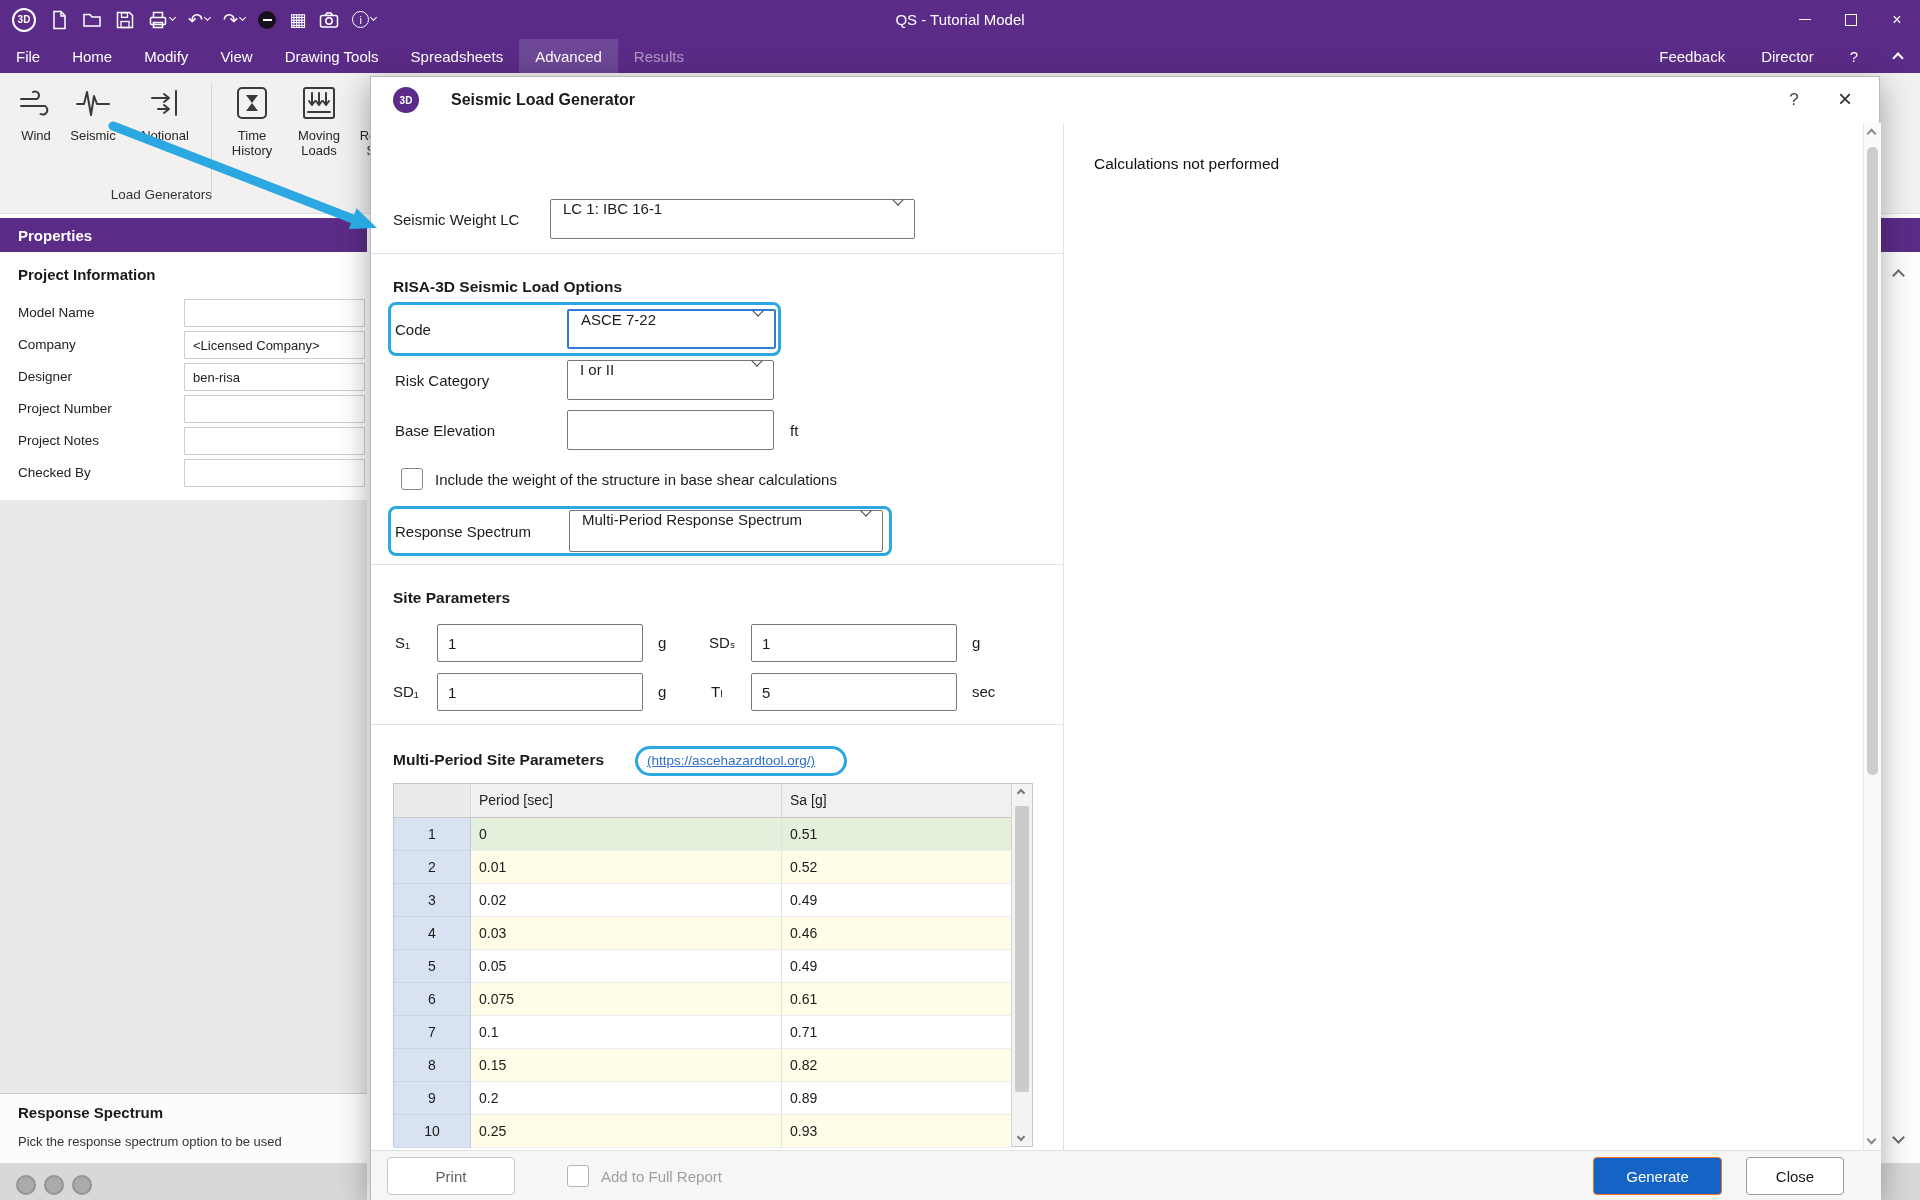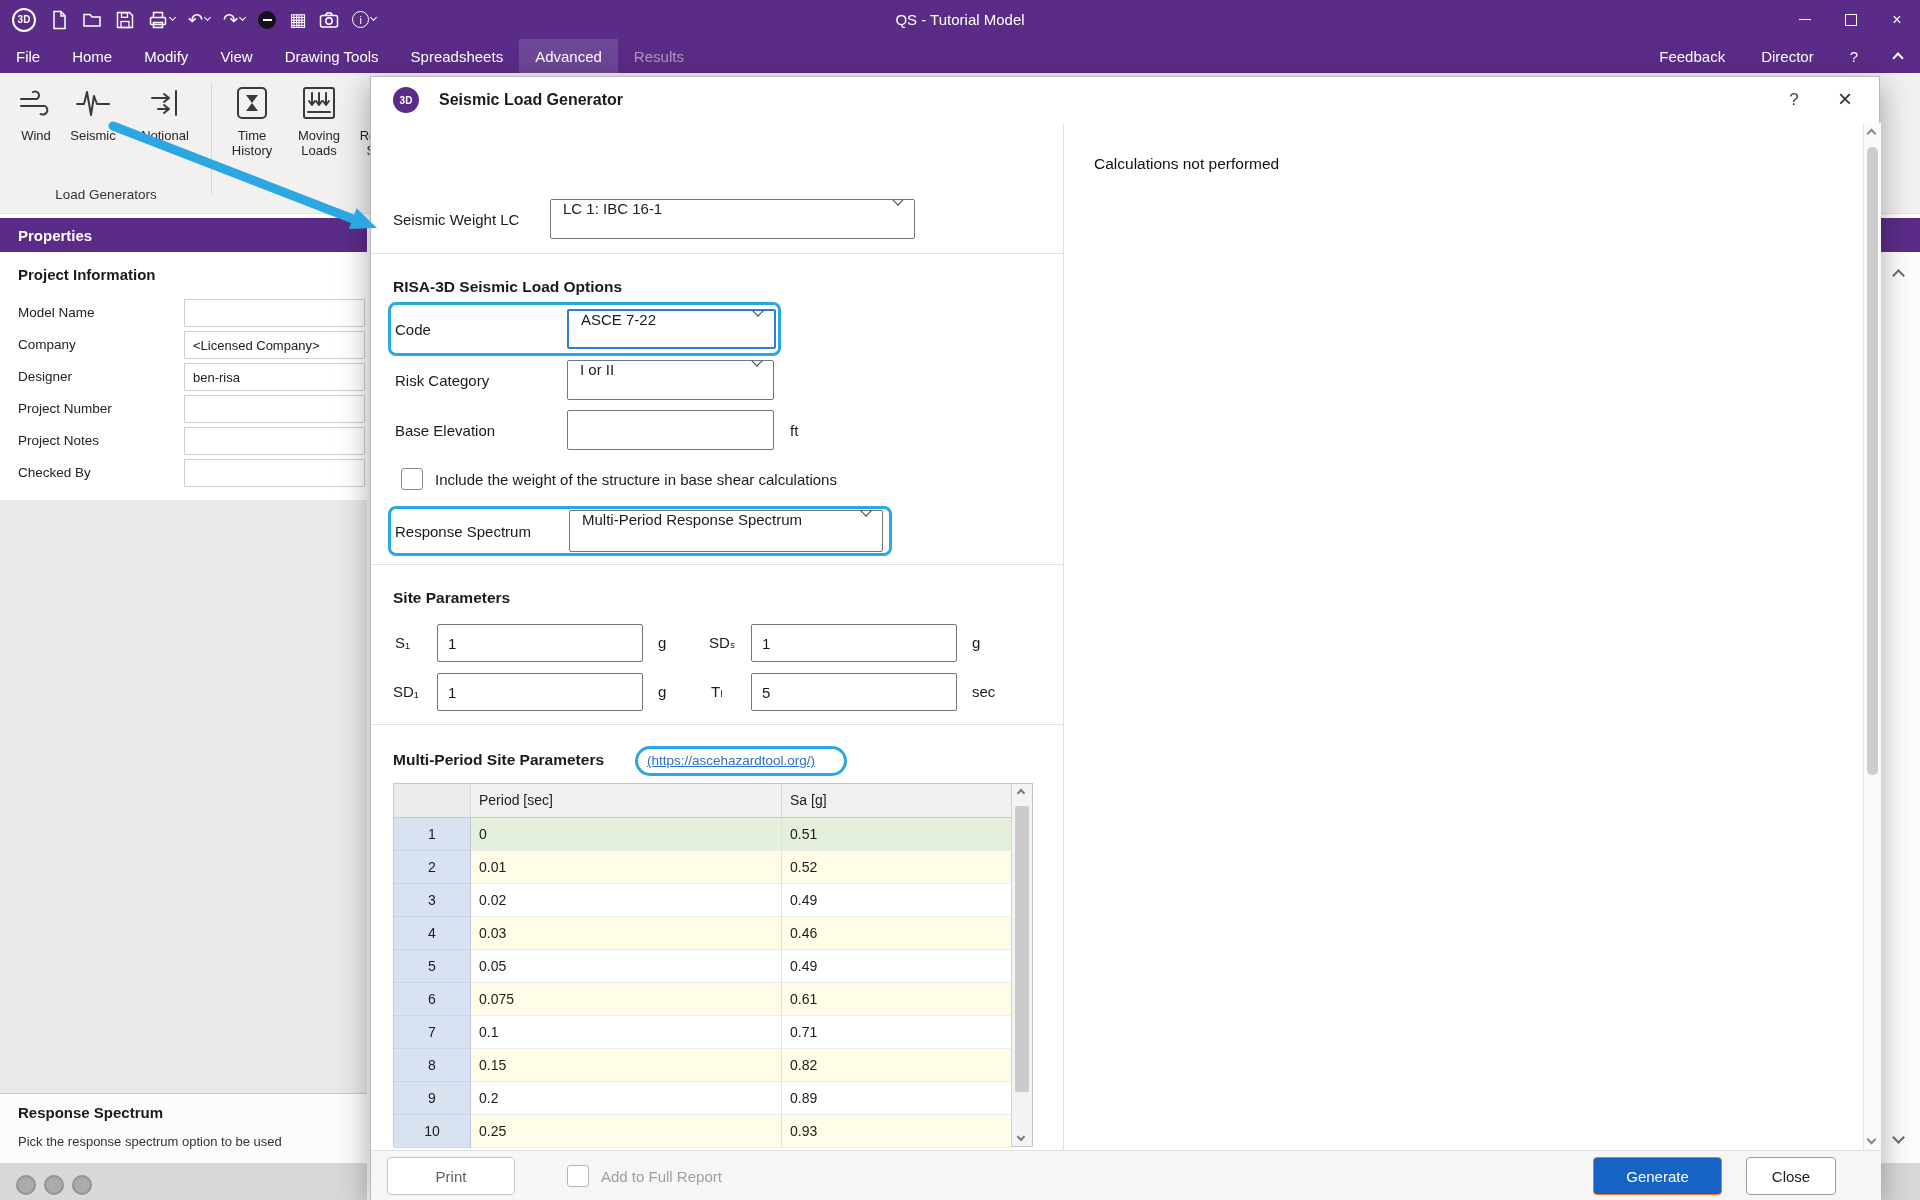--- a/index.html
+++ b/index.html
@@ -31,21 +31,21 @@
   .tab.disabled{color:rgba(255,255,255,.5)}
   .menu-right{margin-left:auto;display:flex;align-items:center;gap:36px;padding-right:18px}
   .menu-right .chev{transform:rotate(-135deg);margin-top:4px}
 
   
   .ribbon{position:absolute;left:0;top:73px;width:1920px;height:141px;background:#F2F1F0;border-bottom:1px solid #E2E0DE;z-index:1}
   .rib-item{position:absolute;top:8px;text-align:center;color:#262626}
   .rib-ic{height:44px;display:flex;align-items:center;justify-content:center}
   .rib-lab{font-size:13px;line-height:15px;margin-top:3px}
   .rib-sep{position:absolute;left:211px;top:10px;height:112px;border-left:1px solid #D8D6D4}
-  .rib-group{position:absolute;left:0;top:114px;width:212px;text-align:center;font-size:13.5px;color:#333}
+  .rib-group{position:absolute;left:0;top:114px;width:212px;text-align:right;font-size:13.5px;color:#333}
 
   
   .props-bar{position:absolute;left:0;top:218px;width:367px;height:34px;background:#5B2C87;color:#fff;display:flex;align-items:center;padding-left:18px;font-size:15px;font-weight:600;z-index:2}
   .left-panel{position:absolute;left:0;top:252px;width:367px;height:248px;background:#fff;z-index:1}
   .sect-title{position:absolute;left:18px;top:14px;font-size:15px;font-weight:bold;color:#1b1b1b}
   .pfield{position:absolute;left:0;width:367px;height:28px}
   .pfield label{position:absolute;left:18px;top:6px;font-size:13.5px;color:#222}
   .pfield input{position:absolute;left:184px;top:0;width:181px;height:28px;border:1px solid #CFCFCF;background:#fff;font-size:13px;padding:0 8px;font-family:inherit;color:#222}
   .left-gray{position:absolute;left:0;top:500px;width:367px;height:593px;background:#EAE9E9;z-index:1}
   .left-info{position:absolute;left:0;top:1093px;width:367px;height:70px;background:#FCFCFC;border-top:1px solid #CACACA;z-index:1}
@@ -62,21 +62,21 @@
   .chevg{display:inline-block;width:9px;height:9px;border-right:2px solid #6a6a6a;border-bottom:2px solid #6a6a6a}
   .chevg.up{transform:rotate(-135deg)}
   .chevg.down{transform:rotate(45deg)}
   .rs-up{position:absolute;left:1894px;top:266px;z-index:2}
   .rs-down{position:absolute;left:1894px;top:1128px;z-index:2}
 
   
   .dialog{position:absolute;left:370px;top:76px;width:1510px;height:1124px;background:#fff;border:1px solid #B9B9B9;box-shadow:0 8px 30px rgba(0,0,0,.35);z-index:20}
   .dlg-title{position:absolute;left:0;top:0;width:100%;height:46px;display:flex;align-items:center}
   .dlg-logo{width:26px;height:26px;border-radius:50%;background:#5B2C87;color:#fff;font-size:10px;font-weight:bold;display:flex;align-items:center;justify-content:center;margin-left:22px}
-  .dlg-title .t{margin-left:20px;font-size:16px;font-weight:600}
+  .dlg-title .t{margin-left:32px;font-size:16px;font-weight:600}
   .dlg-help{position:absolute;left:1408px;top:8px;width:30px;height:30px;display:flex;align-items:center;justify-content:center;font-size:17px;color:#444}
   .dlg-close{position:absolute;left:1458px;top:6px;width:32px;height:32px;display:flex;align-items:center;justify-content:center;font-size:24px;color:#333}
 
   .form-col{position:absolute;left:0;top:46px;width:692px;height:1027px}
   .vsep{position:absolute;left:692px;top:46px;height:1027px;border-left:1px solid #E3E1DF}
   .divider{position:absolute;left:0;width:692px;border-top:1px solid #E4E2E1}
 
   .flabel{position:absolute;font-size:15px;color:#1b1b1b}
   .fheading{position:absolute;font-size:15.5px;font-weight:bold;color:#1b1b1b}
 
@@ -124,21 +124,21 @@
   .rsc-up{position:absolute;left:4px;top:7px}
   .rsc-down{position:absolute;left:4px;bottom:7px}
   .rscroll .chevg{border-color:#8a8a8a;width:7px;height:7px}
   .rs-thumb{position:absolute;left:3px;top:24px;width:11px;height:628px;background:#CDCDCD;border-radius:5px}
 
   
   .dlg-footer{position:absolute;left:0;top:1073px;width:1510px;height:51px;background:#F6F6F6;border-top:1px solid #E1E1E1}
   .btn{position:absolute;top:6px;height:38px;border-radius:4px;display:flex;align-items:center;justify-content:center;font-size:15px}
   .btn.print{left:16px;width:128px;background:#fff;border:1px solid #C6C6C6;color:#5f5f5f}
   .btn.generate{left:1222px;width:129px;background:#1563C5;color:#fff;border:1px solid #f97316}
-  .btn.close{left:1375px;width:90px;background:#fff;border:1px solid #9a9a9a;color:#1b1b1b}
+  .btn.close{left:1375px;width:98px;background:#fff;border:1px solid #9a9a9a;color:#1b1b1b}
   .fcb{position:absolute;left:196px;top:14px;width:22px;height:22px;border:1.6px solid #B5B5B5;border-radius:3px;background:#fff}
   .fcb-label{position:absolute;left:230px;top:17px;font-size:15px;color:#9E9E9E}
 
   
   .annot-arrow{position:absolute;left:105px;top:118px;z-index:40;pointer-events:none}
 
   
   .rsvg{stroke:#3b3a39;fill:none;stroke-width:2;stroke-linecap:round;stroke-linejoin:round}
 </style>
 </head>

